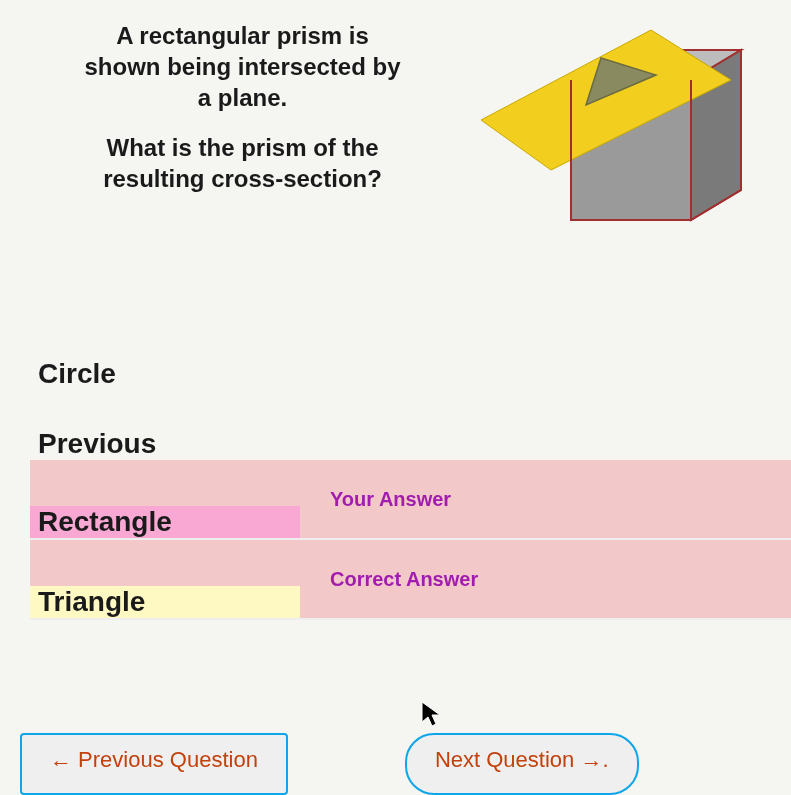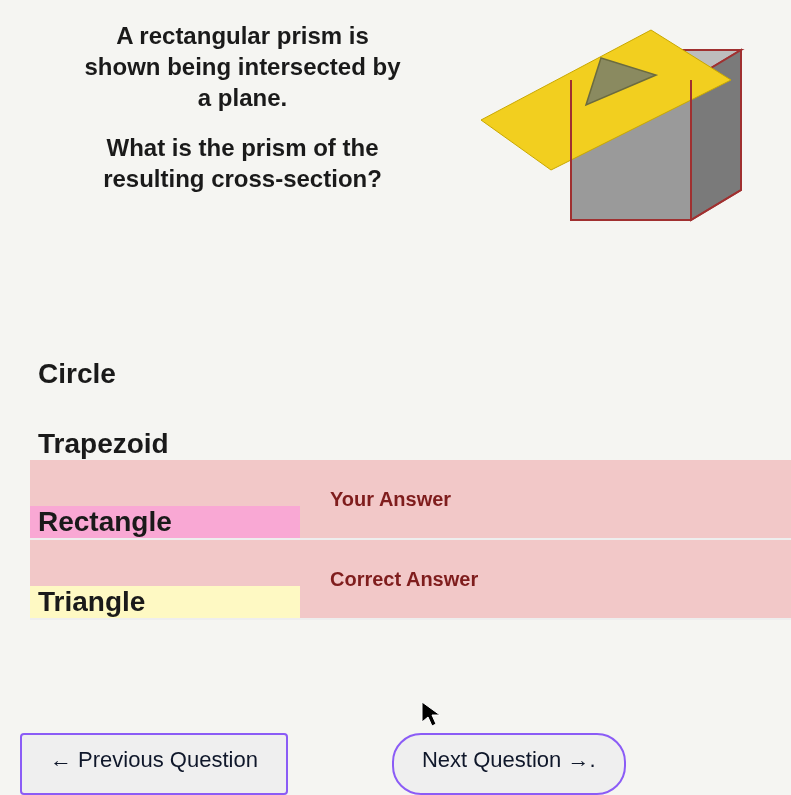--- a/index.html
+++ b/index.html
@@ -49,51 +49,51 @@
     padding-left: 8px;
   }
   .answer-feedback {
     flex: 1;
     height: 100%;
     display: flex;
     align-items: center;
     padding-left: 30px;
     font-size: 20px;
     font-weight: 600;
-    color: #7f1d1d;
+    color: #a21caf;
   }
   .highlight .answer-feedback,
   .highlight {
     background: #f2c8c8;
   }
   .answer-row.plain {
     border-bottom: none;
     height: 70px;
   }
   .nav-buttons {
     position: absolute;
     bottom: 0;
     left: 20px;
     right: 20px;
     display: flex;
     gap: 80px;
     padding-bottom: 0;
   }
   .nav-btn {
-    border: 2px solid #8b5cf6;
+    border: 2px solid #0ea5e9;
     background: #efefef;
-    color: #0f172a;
+    color: #c2410c;
     font-size: 22px;
     padding: 12px 28px 20px 28px;
     border-radius: 4px;
     cursor: pointer;
     font-family: inherit;
   }
   .nav-btn.next {
-    margin-left: 24px;
+    margin-left: 37px;
     border-radius: 29px;
   }
   .cursor {
     position: absolute;
     left: 420px;
     top: 700px;
     pointer-events: none;
   }
 </style>
 </head>
@@ -122,21 +122,21 @@
     </svg>
   </div>
 </div>
 
 <div class="answers">
   <div class="answer-row plain">
     <div class="answer-label">Circle</div>
     <div class="answer-feedback"></div>
   </div>
   <div class="answer-row plain">
-    <div class="answer-label">Trapezoid</div>
+    <div class="answer-label">Previous</div>
     <div class="answer-feedback"></div>
   </div>
   <div class="answer-row highlight">
     <div class="answer-label" style="background:#f9a8d4">Rectangle</div>
     <div class="answer-feedback">Your Answer</div>
   </div>
   <div class="answer-row highlight">
     <div class="answer-label" style="background:#fef9c3">Triangle</div>
     <div class="answer-feedback">Correct Answer</div>
   </div>

